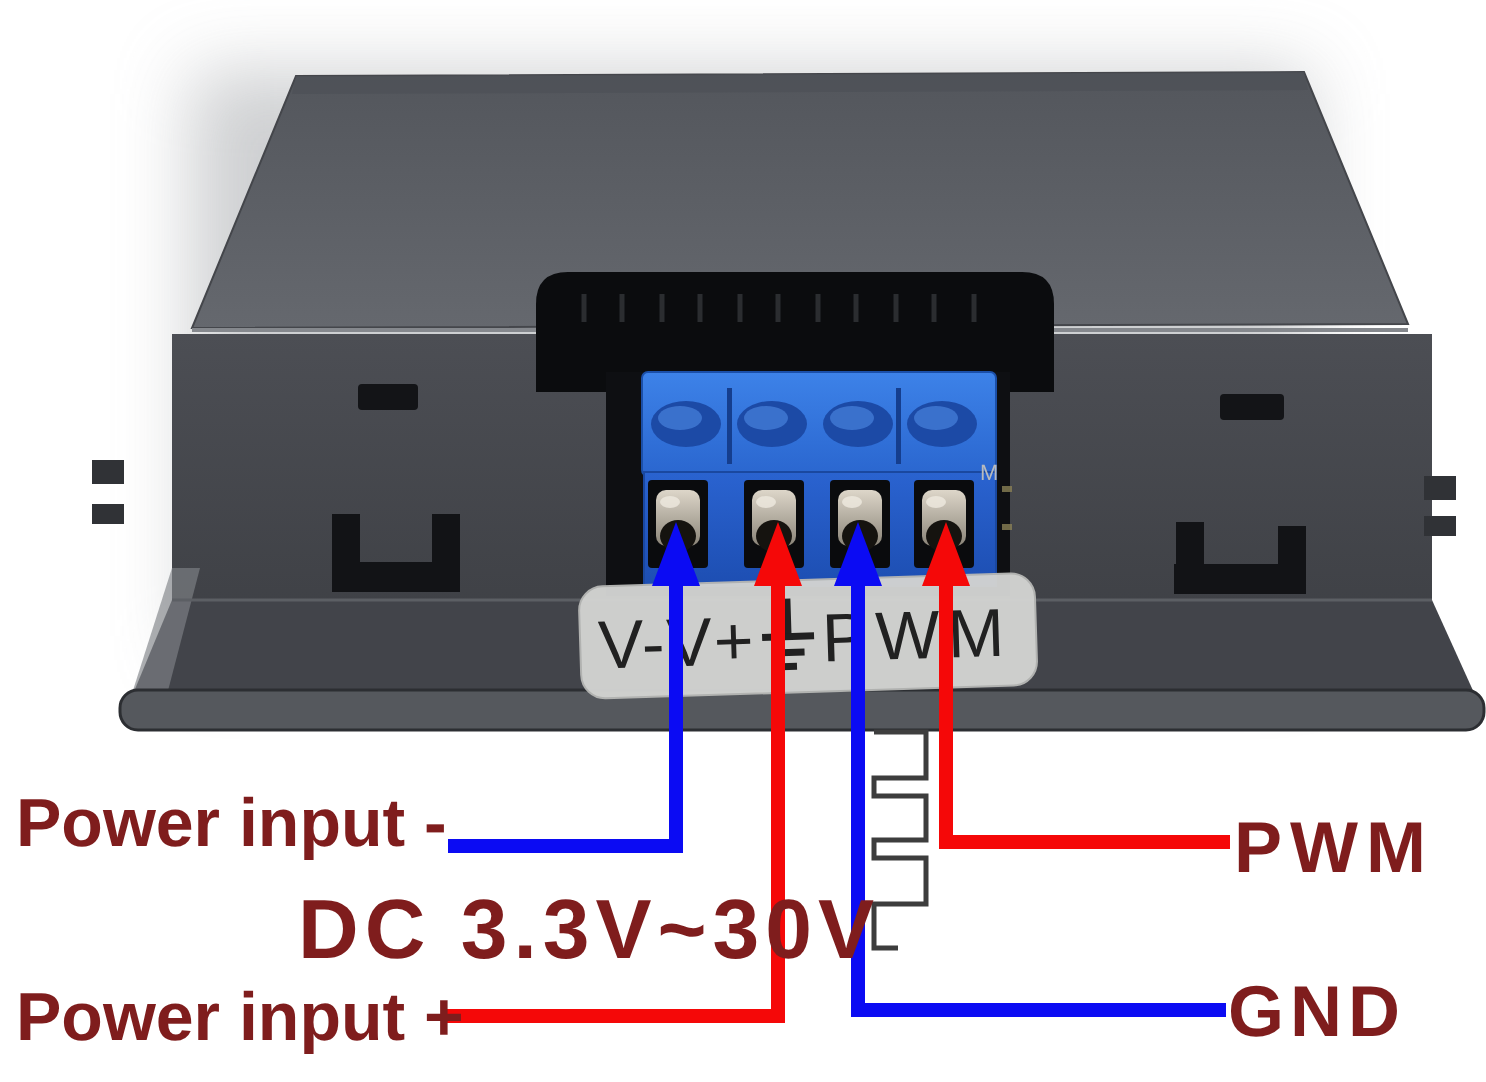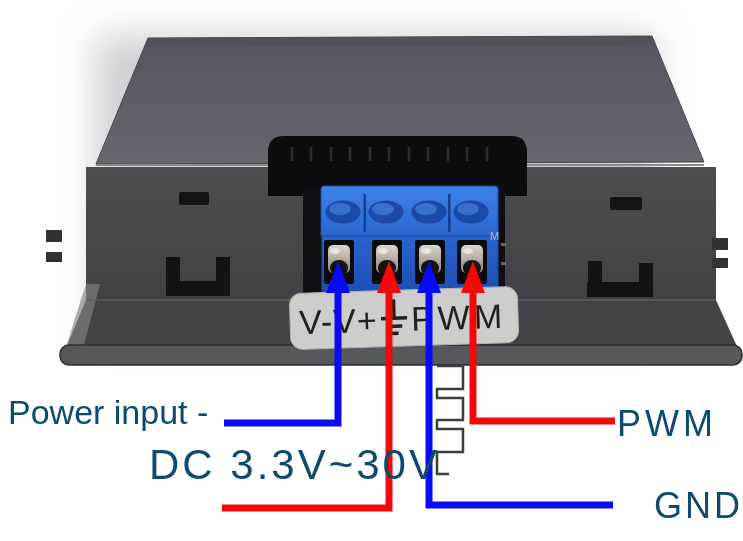--- a/index.html
+++ b/index.html
@@ -2,28 +2,28 @@
 <html><head>
 <meta charset="utf-8">
 <style>
   html,body{margin:0;padding:0;background:#ffffff;}
   #stage{
     position:relative;width:743px;height:541px;overflow:hidden;background:#ffffff;
     font-family:"Liberation Sans",sans-serif;
   }
   #stage svg{position:absolute;left:0;top:0;}
   .ann{
-    position:absolute;color:#0c4a6e;font-weight:normal;white-space:nowrap;
+    position:absolute;color:#7f1d1d;font-weight:bold;white-space:nowrap;
     font-family:"Liberation Sans",sans-serif;line-height:1;
   }
   .ann-minus{left:8px;top:395px;font-size:34px;}
   .ann-dc{left:149px;top:444px;font-size:42px;letter-spacing:3px;}
   .ann-plus{left:8px;top:492px;font-size:34px;}
   .ann-pwm{left:617px;top:406px;font-size:36px;letter-spacing:4px;}
-  .ann-gnd{left:614px;top:488px;font-size:36px;letter-spacing:3px;margin-left:40px;}
+  .ann-gnd{left:614px;top:488px;font-size:36px;letter-spacing:3px;}
   .sticker-text{font-family:"Liberation Sans",sans-serif;fill:#212121;font-size:34px;}
   .pcb-text{font-family:"Liberation Sans",sans-serif;fill:#b9bbbd;font-size:11px;}
 </style>
 </head>
 <body>
 
 <div id="stage">
 
   <svg width="743" height="541" viewBox="0 0 743 541">
     <defs>
@@ -171,15 +171,16 @@
       </g>
       <g>
         <path d="M473,286 V421 H615" fill="none" stroke="#f50808" stroke-width="7"></path>
         <polygon points="473,261 461,293 485,293" fill="#f50808"></polygon>
       </g>
     </g>
   </svg>
 
   <div class="ann ann-minus">Power input -</div>
   <div class="ann ann-dc">DC 3.3V~30V</div>
+  <div class="ann ann-plus">Power input +</div>
   <div class="ann ann-pwm">PWM</div>
   <div class="ann ann-gnd">GND</div>
 </div>
 
 </body></html>

